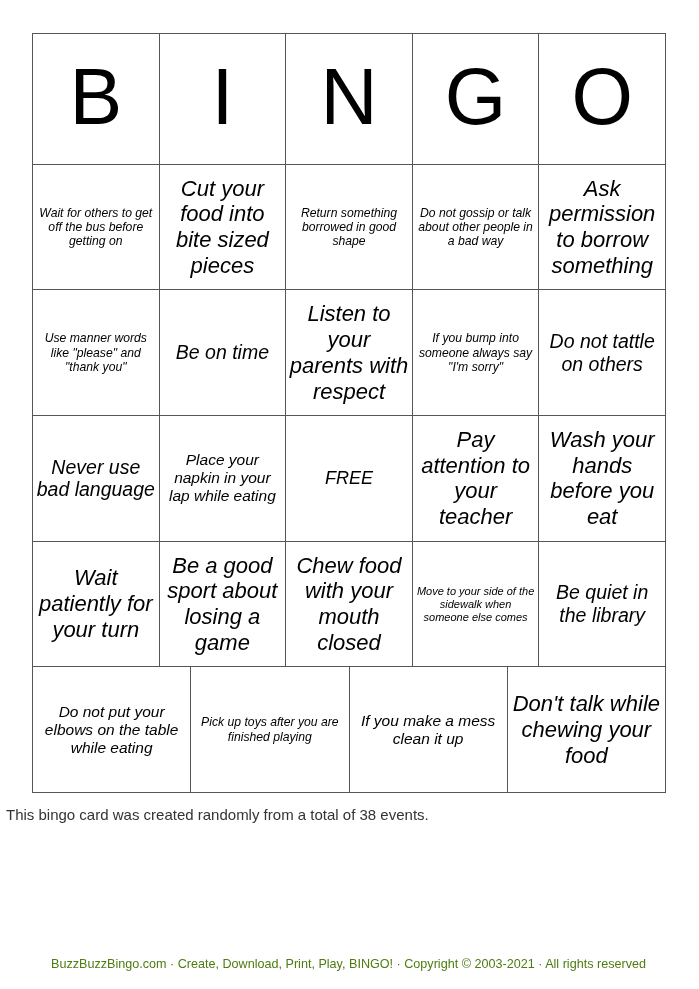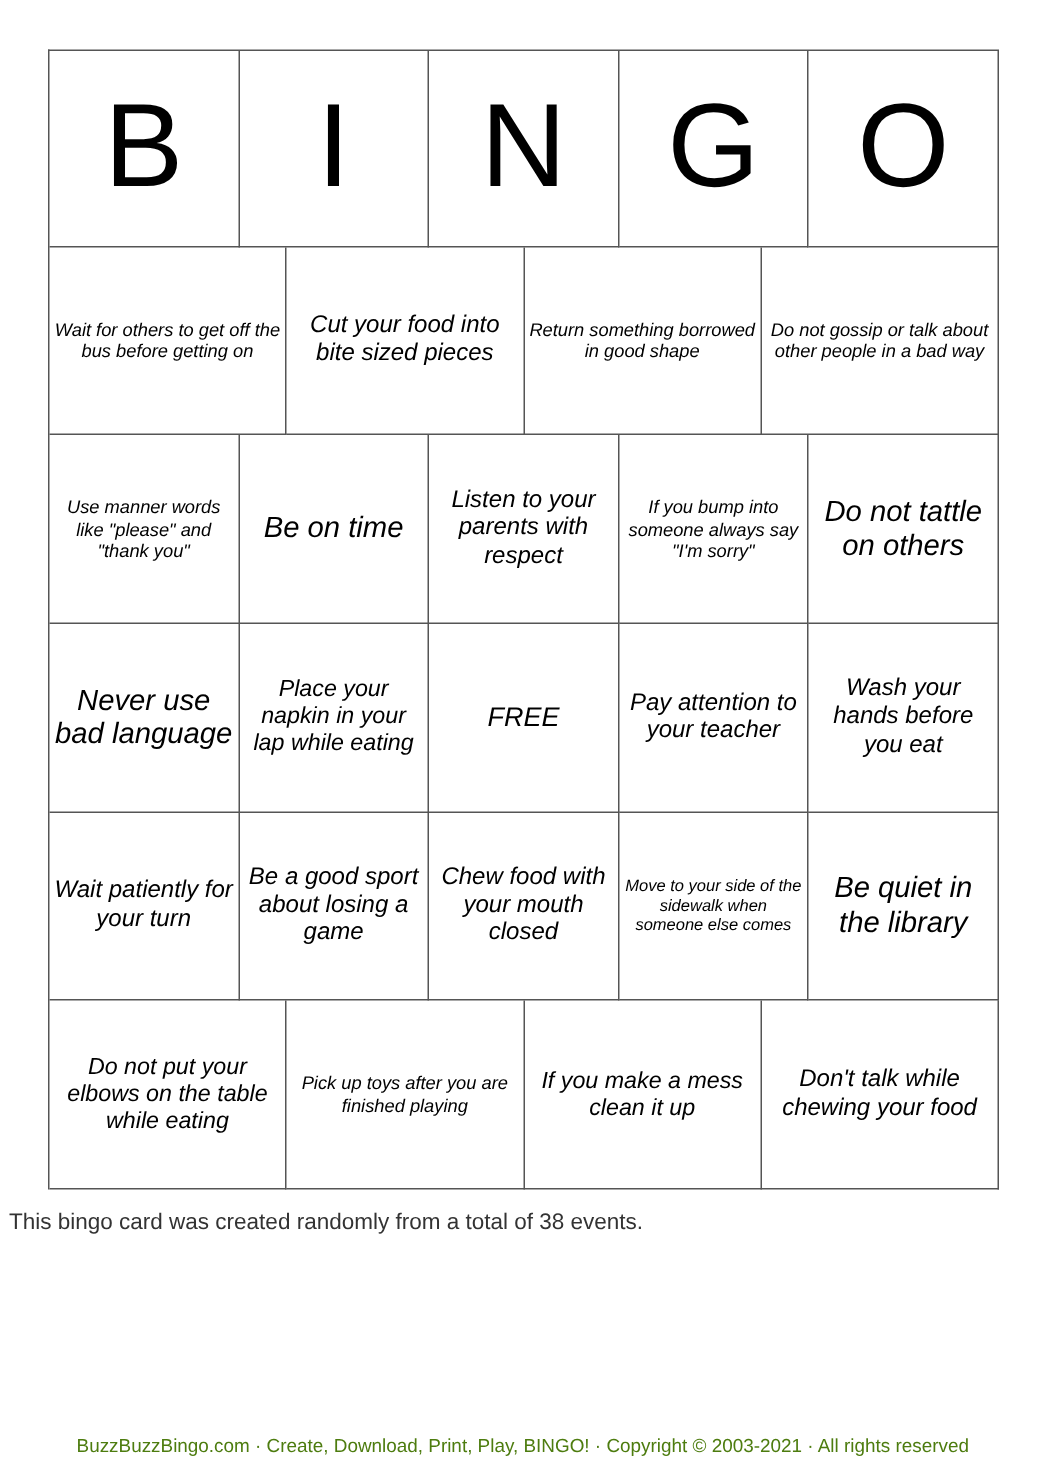--- a/index.html
+++ b/index.html
@@ -68,21 +68,21 @@
   }
 
   .cell-text {
     display: block;
     width: 100%;
     line-height: 1.17;
   }
 
   
   .sz-xl  { font-size: 19.5px; }
-  .sz-lg  { font-size: 16px; }
+  .sz-lg  { font-size: 22px; }
   .sz-md  { font-size: 15.5px; }
   .sz-sm  { font-size: 12.2px; }
   .sz-xs  { font-size: 11.0px; }
 
   .free-cell .cell-text { font-size: 18px; }
 
   
   #random-note {
     position: absolute;
     left: 6px;
@@ -134,20 +134,23 @@
         </div>
       <div class="grid-cell">
           <span class="cell-text sz-lg">Cut your food into bite sized pieces</span>
         </div>
       <div class="grid-cell">
           <span class="cell-text sz-sm">Return something borrowed in good shape</span>
         </div>
       <div class="grid-cell">
           <span class="cell-text sz-sm">Do not gossip or talk about other people in a bad way</span>
         </div>
+      <div class="grid-cell">
+          <span class="cell-text sz-lg">Ask permission to borrow something</span>
+        </div>
     </div>
 
     <div class="grid-row cell-row">
       <div class="grid-cell">
           <span class="cell-text sz-sm">Use manner words like "please" and "thank you"</span>
         </div>
       <div class="grid-cell">
           <span class="cell-text sz-xl">Be on time</span>
         </div>
       <div class="grid-cell">

